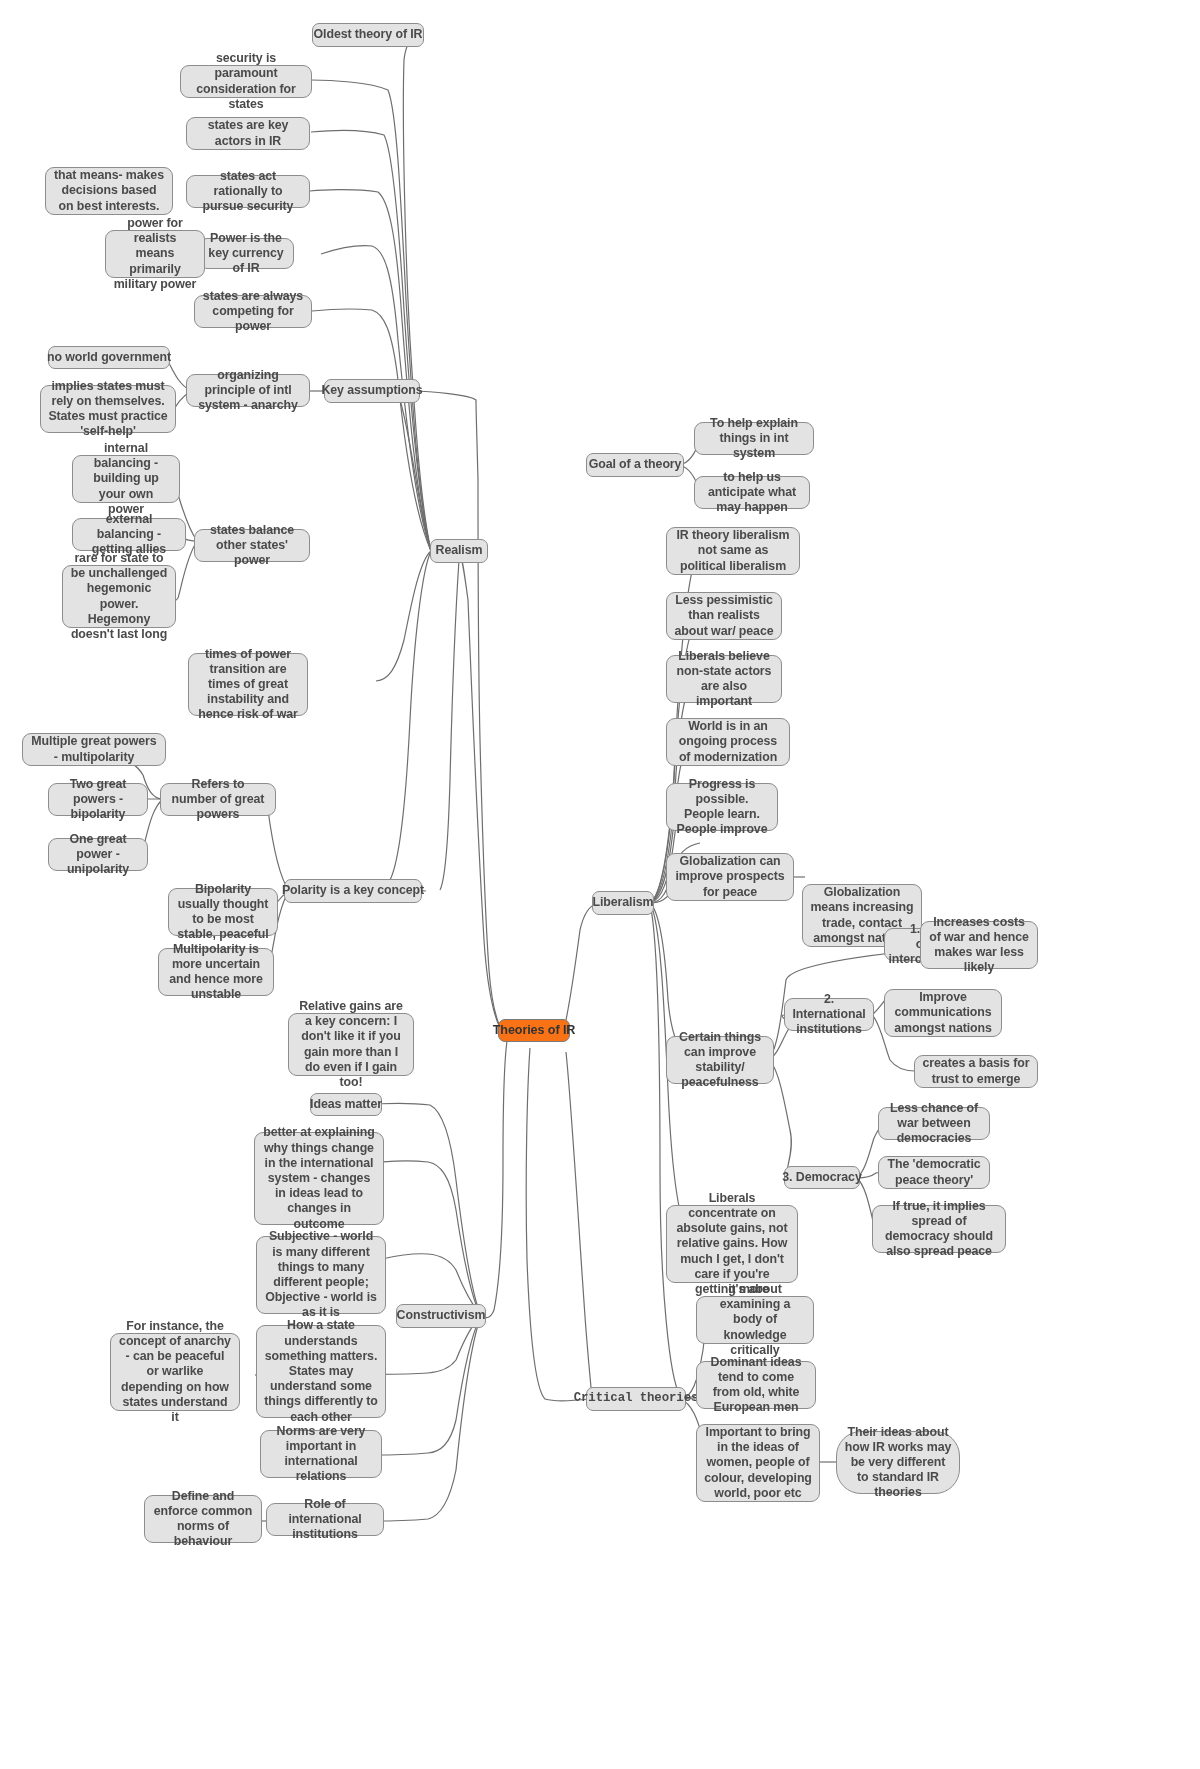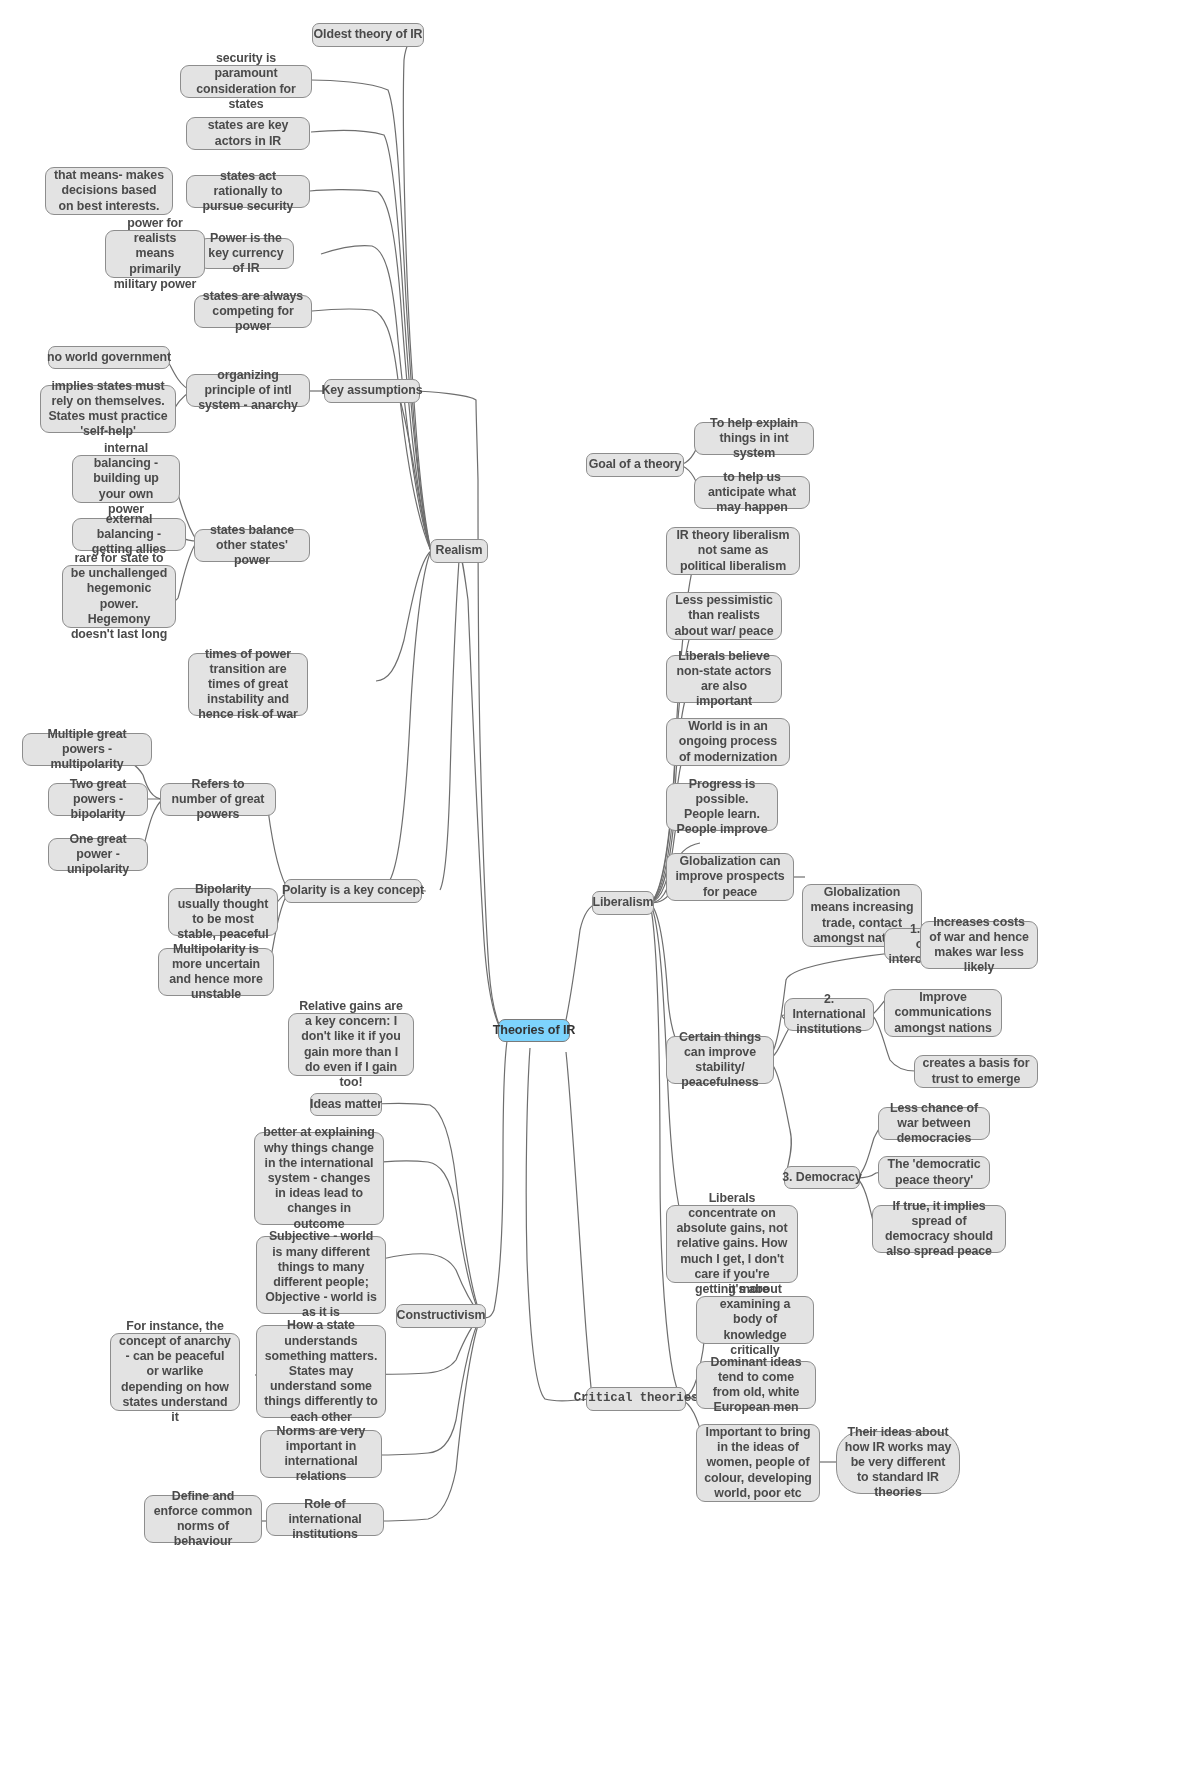--- a/index.html
+++ b/index.html
@@ -22,21 +22,21 @@
     font-size:12.4px;
     line-height:15.2px;
     text-align:center;
     display:flex;
     align-items:center;
     justify-content:center;
     padding:4px 7px;
     letter-spacing:-0.1px;
   }
   .node.center{
-    background:#7dd3fc;
+    background:#f97316;
     border:1.5px solid #7a7a7a;
     color:#333333;
     border-radius:11px;
     font-size:12.6px;
   }
   .node.nowrap{white-space:nowrap;border-radius:7px;}
 </style>
 </head>
 <body>
 
@@ -167,21 +167,21 @@
   <div class="node" style="left:72px;top:518px;width:114px;height:33px;">external balancing - getting allies</div>
 
   <div class="node" style="left:62px;top:565px;width:114px;height:63px;">rare for state to be unchallenged hegemonic power. Hegemony doesn't last long</div>
 
   <div class="node" style="left:188px;top:653px;width:120px;height:63px;">times of power transition are times of great instability and hence risk of war</div>
 
   <div class="node nowrap" style="left:284px;top:879px;width:138px;height:24px;">Polarity is a key concept</div>
 
   <div class="node" style="left:160px;top:783px;width:116px;height:33px;">Refers to number of great powers</div>
 
-  <div class="node" style="left:22px;top:733px;width:130px;height:33px;">Multiple great powers - multipolarity</div>
+  <div class="node" style="left:22px;top:733px;width:144px;height:33px;">Multiple great powers - multipolarity</div>
 
   <div class="node" style="left:48px;top:783px;width:100px;height:33px;">Two great powers - bipolarity</div>
 
   <div class="node" style="left:48px;top:838px;width:100px;height:33px;">One great power - unipolarity</div>
 
   <div class="node" style="left:168px;top:888px;width:110px;height:48px;">Bipolarity usually thought to be most stable, peaceful</div>
 
   <div class="node" style="left:158px;top:948px;width:116px;height:48px;">Multipolarity is more uncertain and hence more unstable</div>
 
   <div class="node" style="left:288px;top:1013px;width:126px;height:63px;">Relative gains are a key concern: I don't like it if you gain more than I do even if I gain too!</div>

